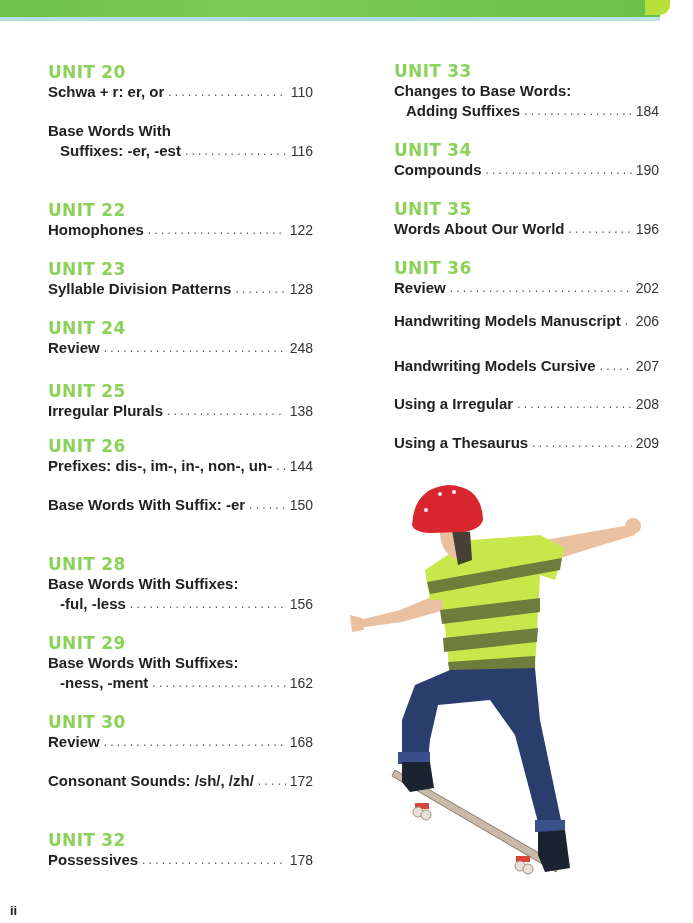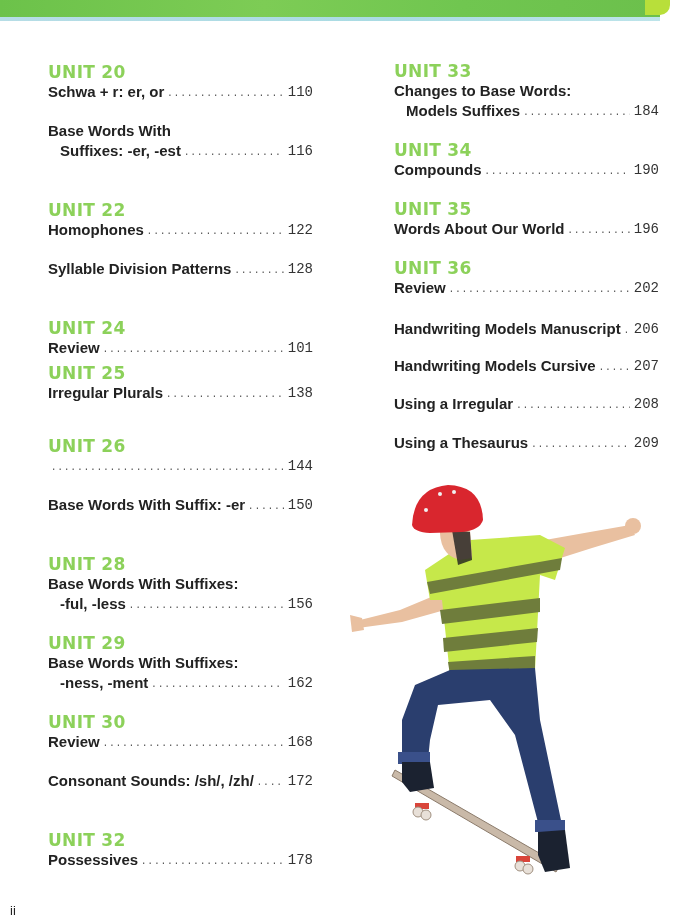--- a/index.html
+++ b/index.html
@@ -32,25 +32,25 @@
   .line {
     display: flex; align-items: flex-start; font-size: 14px; line-height: 20px; height: 20px;
     white-space: nowrap;
   }
   .line .title { font-weight: bold; color: #222; font-family: "Liberation Sans", sans-serif; font-size: 15px; }
   .line.indent .title { padding-left: 12px; }
   .line .dots {
     flex: 1; overflow: hidden; color: #555; font-size: 12px; letter-spacing: 3.2px;
     margin: 0 4px 0 4px; font-family: "Liberation Sans", sans-serif;
   }
-  .line .page { color: #333; font-family: Liberation Mono, monospace; font-size: 14px; }
+  .line .page { color: #333; font-family: Liberation Sans, sans-serif; font-size: 14px; }
 
   .photo { position: absolute; left: 330px; top: 470px; width: 320px; height: 420px; }
   .page-num {
-    position: absolute; left: 10px; top: 903px; font-size: 13px; font-weight: normal; color: #222;
+    position: absolute; left: 10px; top: 903px; font-size: 13px; font-weight: bold; color: #222;
     font-family: "Liberation Sans", sans-serif;
   }
 </style>
 </head>
 <body>
 
 <div class="top-band"></div>
 <div class="top-band-stripe"></div>
 <div class="top-band-tab"></div>
 
@@ -79,48 +79,50 @@
   <div class="entry" style="top:200px">
     <div class="unit-label">UNIT 22</div>
     <div class="line">
       <span class="title">Homophones</span>
       <span class="dots">................................................</span>
       <span class="page">122</span>
     </div>
   </div>
 
   <div class="entry" style="top:259px">
+    <div class="unit-label">UNIT 23</div>
     <div class="line">
       <span class="title">Syllable Division Patterns</span>
       <span class="dots">................................................</span>
       <span class="page">128</span>
     </div>
   </div>
 
   <div class="entry" style="top:318px">
     <div class="unit-label">UNIT 24</div>
     <div class="line">
       <span class="title">Review</span>
       <span class="dots">................................................</span>
-      <span class="page">101</span>
-    </div>
-  </div>
-
-  <div class="entry" style="top:363px">
+      <span class="page">248</span>
+    </div>
+  </div>
+
+  <div class="entry" style="top:381px">
     <div class="unit-label">UNIT 25</div>
     <div class="line">
       <span class="title">Irregular Plurals</span>
       <span class="dots">................................................</span>
       <span class="page">138</span>
     </div>
   </div>
 
   <div class="entry" style="top:436px">
     <div class="unit-label">UNIT 26</div>
     <div class="line">
+      <span class="title">Prefixes: dis-, im-, in-, non-, un-</span>
       <span class="dots">................................................</span>
       <span class="page">144</span>
     </div>
   </div>
 
   <div class="entry" style="top:495px">
     <div class="line">
       <span class="title">Base Words With Suffix: -er</span>
       <span class="dots">................................................</span>
       <span class="page">150</span>
@@ -179,21 +181,21 @@
 </div>
 
 <div class="col col-right">
 
   <div class="entry" style="top:61px">
     <div class="unit-label">UNIT 33</div>
     <div class="line">
       <span class="title">Changes to Base Words:</span>
     </div>
     <div class="line indent">
-      <span class="title">Models Suffixes</span>
+      <span class="title">Adding Suffixes</span>
       <span class="dots">................................................</span>
       <span class="page">184</span>
     </div>
   </div>
 
   <div class="entry" style="top:140px">
     <div class="unit-label">UNIT 34</div>
     <div class="line">
       <span class="title">Compounds</span>
       <span class="dots">................................................</span>
@@ -212,21 +214,21 @@
 
   <div class="entry" style="top:258px">
     <div class="unit-label">UNIT 36</div>
     <div class="line">
       <span class="title">Review</span>
       <span class="dots">................................................</span>
       <span class="page">202</span>
     </div>
   </div>
 
-  <div class="entry" style="top:319px">
+  <div class="entry" style="top:311px">
     <div class="line">
       <span class="title">Handwriting Models Manuscript</span>
       <span class="dots">................................................</span>
       <span class="page">206</span>
     </div>
   </div>
   <div class="entry" style="top:356px">
     <div class="line">
       <span class="title">Handwriting Models Cursive</span>
       <span class="dots">................................................</span>

